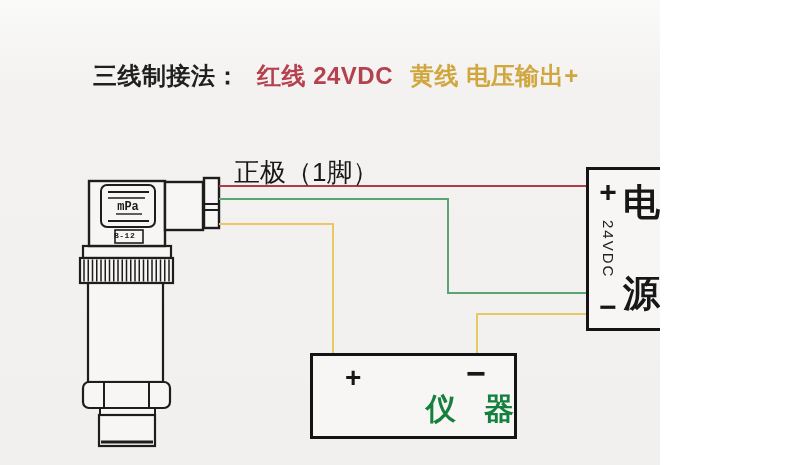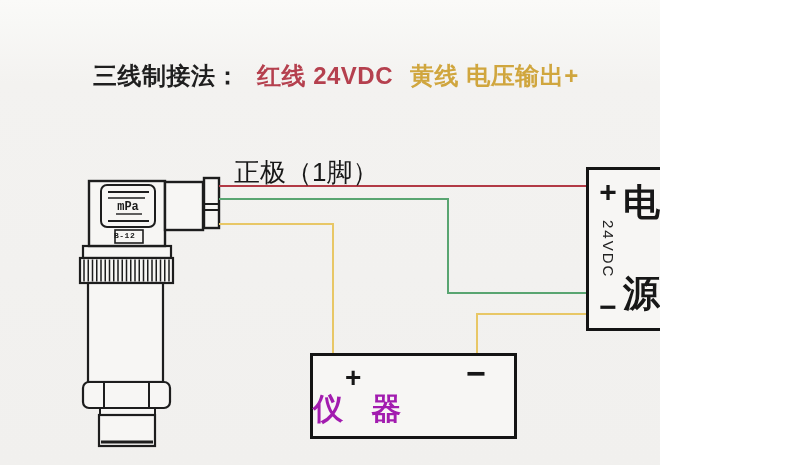--- a/index.html
+++ b/index.html
@@ -38,22 +38,22 @@
   .sign{font-size:30px;font-weight:600;color:#171717;line-height:0.9;}
   .vdc{
     writing-mode:vertical-rl;font-size:15px;font-weight:500;color:#222;
     letter-spacing:2px;line-height:1;
   }
   .cjk-big{font-size:37px;font-weight:600;color:#171717;line-height:1;}
   .meter-box{left:310px;top:353px;width:207px;height:86px;}
   .meter-plus{position:absolute;left:32px;top:6px;font-size:28px;font-weight:600;color:#171717;}
   .meter-minus{position:absolute;right:28px;top:-2px;font-size:34px;font-weight:600;color:#171717;}
   .meter-label{
-    position:absolute;left:0;right:0;top:33px;text-align:left;
-    font-size:30px;font-weight:700;color:#a21caf;word-spacing:20px;white-space:nowrap;
+    position:absolute;left:0;right:0;top:33px;text-align:right;
+    font-size:30px;font-weight:700;color:#15803d;word-spacing:20px;white-space:nowrap;
   }
   .mpa-label{
     position:absolute;left:101px;top:200px;width:54px;text-align:center;
     font-size:12px;font-weight:700;color:#1b1b1b;
     font-family:"Liberation Mono","DejaVu Sans Mono",monospace;
   }
   .model-label{
     position:absolute;left:114px;top:231px;width:30px;text-align:left;
     font-size:8px;font-weight:700;color:#1b1b1b;
     font-family:"Liberation Mono","DejaVu Sans Mono",monospace;letter-spacing:0.5px;

